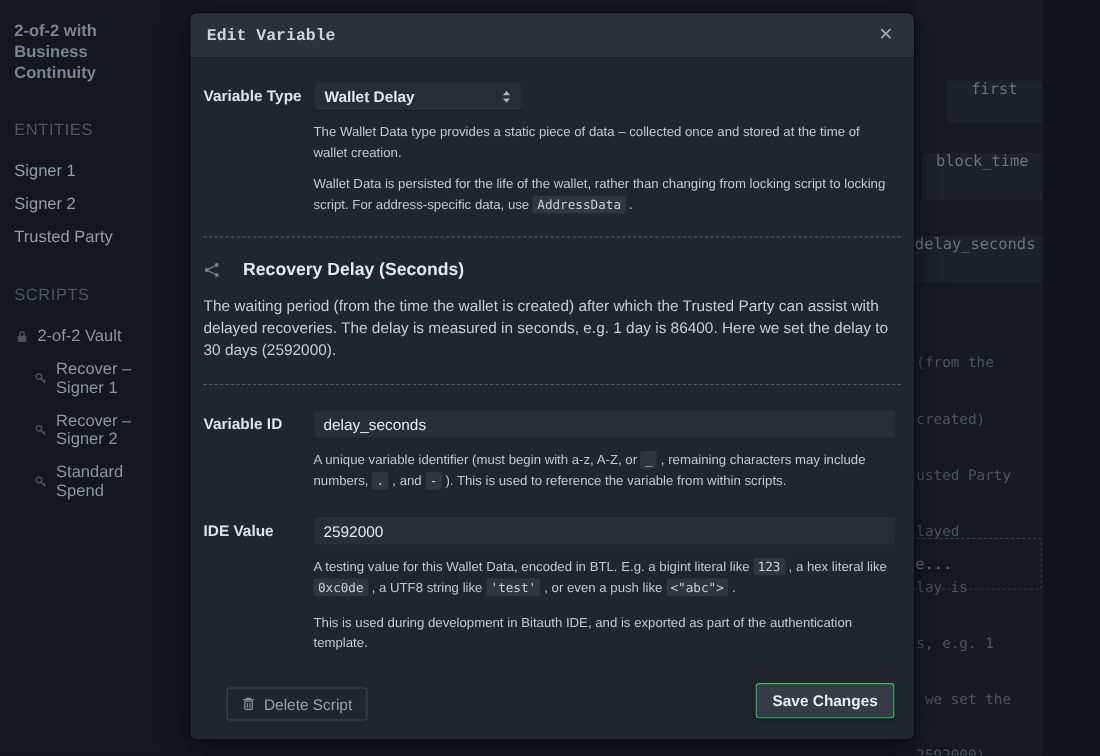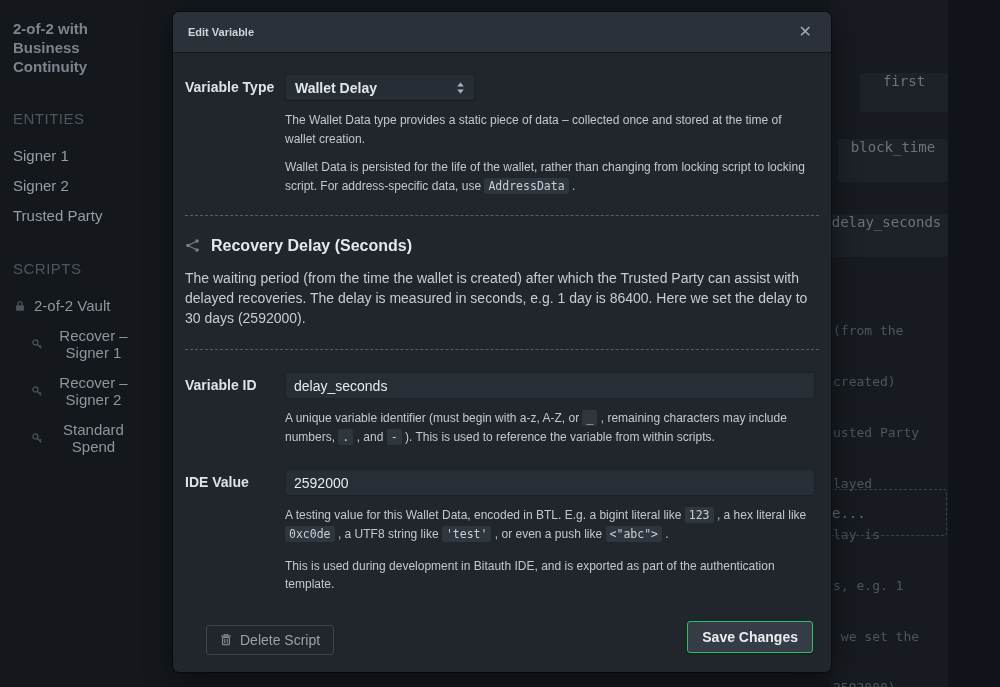--- a/index.html
+++ b/index.html
@@ -7,54 +7,54 @@
   body { font-family:"Liberation Sans", sans-serif; }
   .stage { position:relative; width:1000px; height:687px; overflow:hidden; background:#14181d; }
 
   
   .sidebar { position:absolute; left:0; top:0; width:149px; height:100%; background:#14181d; padding:20px 13px; }
   .sidebar-title { font-size:15px; font-weight:bold; color:#7b838d; line-height:1.25; margin-bottom:34px; }
   .side-header { font-size:15px; color:#4d555e; letter-spacing:.5px; margin-bottom:20px; }
   .side-list { list-style:none; margin-bottom:36px; }
   .side-list li { display:flex; align-items:center; gap:8px; font-size:15px; color:#959da7; margin-bottom:13px; line-height:17px; cursor:pointer; }
   .side-list li.script { color:#8d959e; }
-  .side-list li.child { padding-left:17px;text-align:center; }
+  .side-list li.child { padding-left:17px; }
   .side-icon { display:inline-flex; width:13px; height:13px; flex:0 0 13px; align-items:center; justify-content:center; }
   .side-icon svg { display:block; }
 
   
   .bg-right { position:absolute; left:831px; top:0; width:169px; height:100%; background:#171b21; font-family:"DejaVu Sans Mono", monospace; }
   .bg-right-strip { position:absolute; right:0; top:0; width:52px; height:100%; background:#10141a; }
   .bg-chip { position:absolute; background:#1d2229; border-radius:3px; color:#6b737b; font-size:14px; display:flex; align-items:flex-start; justify-content:center; cursor:pointer; }
   .bg-chip.c0 { left:29px; top:73px; width:88px; height:39px; }
   .bg-chip.c1 { left:7px;  top:139px; width:110px; height:43px; }
   .bg-chip.c2 { left:-6px; top:214px; width:123px; height:43px; }
   .bg-code { position:absolute; left:2px; top:288px; color:#4d555e; font-size:13px; line-height:17px; white-space:pre; }
   .bg-dashed { position:absolute; left:-5px; top:489px; width:121px; height:47px; border:1px dashed #39404a; border-radius:3px; color:#626a72; font-size:14px; display:flex; align-items:center; padding-left:5px; cursor:pointer; }
 
   
   .modal { position:absolute; left:173px; top:12px; width:658px; height:660px; background:#21262d; border-radius:6px; overflow:hidden; box-shadow:0 0 0 1px rgba(0,0,0,.35), 0 6px 28px rgba(0,0,0,.55); }
   .modal-header { height:40px; background:#2b3138; display:flex; align-items:center; padding:0 15px; box-shadow:0 1px 1px rgba(0,0,0,.35); }
-  .modal-title { font-size:11px; font-weight:600; color:#cfd4da; flex:1; }
+  .modal-title { font-size:15px; font-weight:600; color:#cfd4da; flex:1;font-family:Liberation Mono, monospace; }
   .close-btn { background:none; border:none; color:#a2aab2; font-size:16px; line-height:1; cursor:pointer; padding:4px; }
   .modal-body { padding:22px 12px 0 12px; height:620px; position:relative; }
 
   .form-row { display:flex; margin-bottom:4px; }
   .form-label { width:100px; flex:0 0 100px; font-size:14px; font-weight:600; color:#dfe3e8; padding-top:5px; }
   .form-field { flex:1; max-width:530px; }
 
   .select-box { width:190px; height:27px; background:#262d35; border:none; border-radius:3px; box-shadow:inset 0 0 0 1px rgba(0,0,0,.25), inset 0 -1px 0 rgba(0,0,0,.2); display:flex; align-items:center; padding:0 8px 0 10px; cursor:pointer; }
   .select-box .sel-text { flex:1; font-size:14px; font-weight:600; color:#e2e6ea; }
 
   .desc { font-size:12px; color:#c2c8cf; line-height:1.55; margin-top:10px; }
   .code { font-family:"DejaVu Sans Mono", monospace; font-size:11.5px; background:#2f363e; color:#c9ced4; border-radius:2px; padding:1px 4px; }
 
   .dashed-hr { border:none; border-top:1px dashed #555e67; margin:19px 0 0 0; }
 
-  .section-heading { display:flex; align-items:center; gap:11px; margin-top:21px; }
+  .section-heading { display:flex; align-items:center; gap:21px; margin-top:21px; }
   .section-heading h2 { font-size:16px; font-weight:bold; color:#e4e8ec; }
   .section-desc { font-size:14px; color:#c6ccd3; line-height:1.45; margin-top:13px; max-width:632px; }
 
   .text-input { width:100%; height:27px; background:#272e36; border:none; border-radius:3px; box-shadow:inset 0 0 0 1px rgba(0,0,0,.25); color:#e8ebee; font-size:14px; font-family:"Liberation Sans", sans-serif; padding:0 9px; outline:none; }
 
   .row-gap { margin-top:22px; }
 
   .delete-btn { margin-top:27px; margin-left:21px; display:inline-flex; align-items:center; gap:8px; background:transparent; border:1px solid #3d444d; border-radius:3px; color:#99a1a9; font-size:14px; font-family:"Liberation Sans", sans-serif; padding:6px 13px; cursor:pointer; }
   .modal-footer { position:absolute; right:18px; bottom:19px; }
   .save-btn { background:#353c45; border:1px solid #22c55e; border-radius:3px; color:#e9edf0; font-size:14px; font-weight:600; font-family:"Liberation Sans", sans-serif; padding:7px 14px; cursor:pointer; box-shadow:0 1px 2px rgba(0,0,0,.3); }

